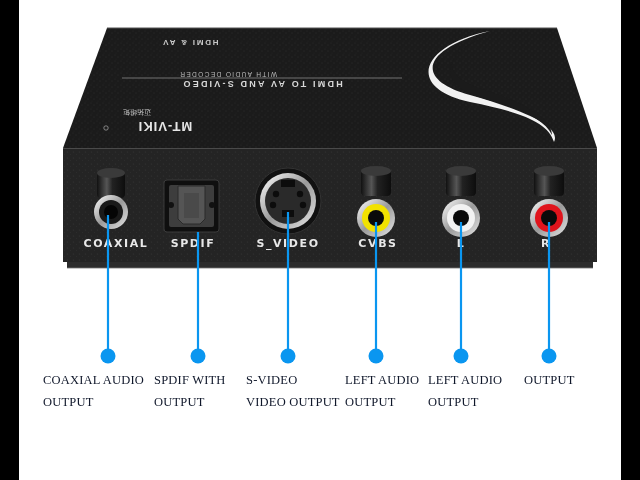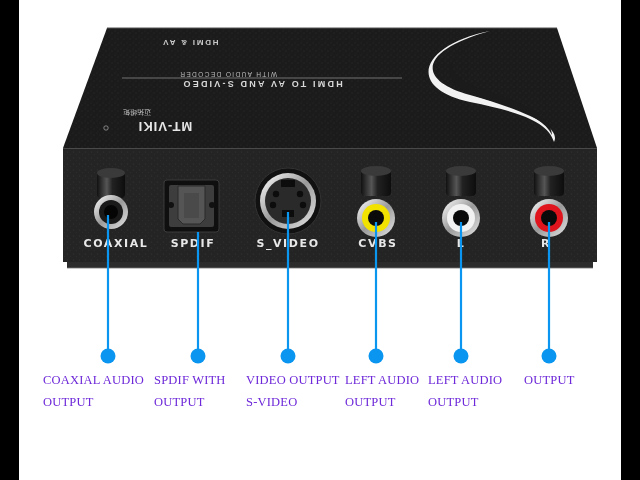--- a/index.html
+++ b/index.html
@@ -1,21 +1,21 @@
 <!DOCTYPE html>
 <html><head>
 <meta charset="utf-8">
 <style>
   html, body { margin:0; padding:0; }
   body { width:640px; height:480px; position:relative; overflow:hidden; background:#ffffff; font-family:"Liberation Sans", sans-serif; }
   .side-bar { position:absolute; top:0; width:19px; height:480px; background:#000; }
   .side-bar.left { left:0; }
   .side-bar.right { right:0; }
   #scene { position:absolute; left:0; top:0; }
-  .caption { position:absolute; font-family:"Liberation Serif", "DejaVu Serif", serif; font-size:12.5px; color:#6d28d9; line-height:22px; white-space:nowrap; letter-spacing:0.2px; }
+  .caption { position:absolute; font-family:"Liberation Serif", "DejaVu Serif", serif; font-size:12.5px; color:#0f172a; line-height:22px; white-space:nowrap; letter-spacing:0.2px; }
   .caption span { display:block; }
 </style>
 </head>
 <body>
 
 <div class="side-bar left"></div>
 <div class="side-bar right"></div>
 
 <svg id="scene" width="640" height="480" viewBox="0 0 640 480">
   <defs>
@@ -153,22 +153,22 @@
 
 <div class="caption" style="left:43px; top:369px;">
   <span>COAXIAL AUDIO</span>
   <span>OUTPUT</span>
 </div>
 <div class="caption" style="left:154px; top:369px;">
   <span>SPDIF WITH</span>
   <span>OUTPUT</span>
 </div>
 <div class="caption" style="left:246px; top:369px;">
+  <span>S-VIDEO</span>
   <span>VIDEO OUTPUT</span>
-  <span>S-VIDEO</span>
 </div>
 <div class="caption" style="left:345px; top:369px;">
   <span>LEFT AUDIO</span>
   <span>OUTPUT</span>
 </div>
 <div class="caption" style="left:428px; top:369px;">
   <span>LEFT AUDIO</span>
   <span>OUTPUT</span>
 </div>
 <div class="caption" style="left:524px; top:369px;">

